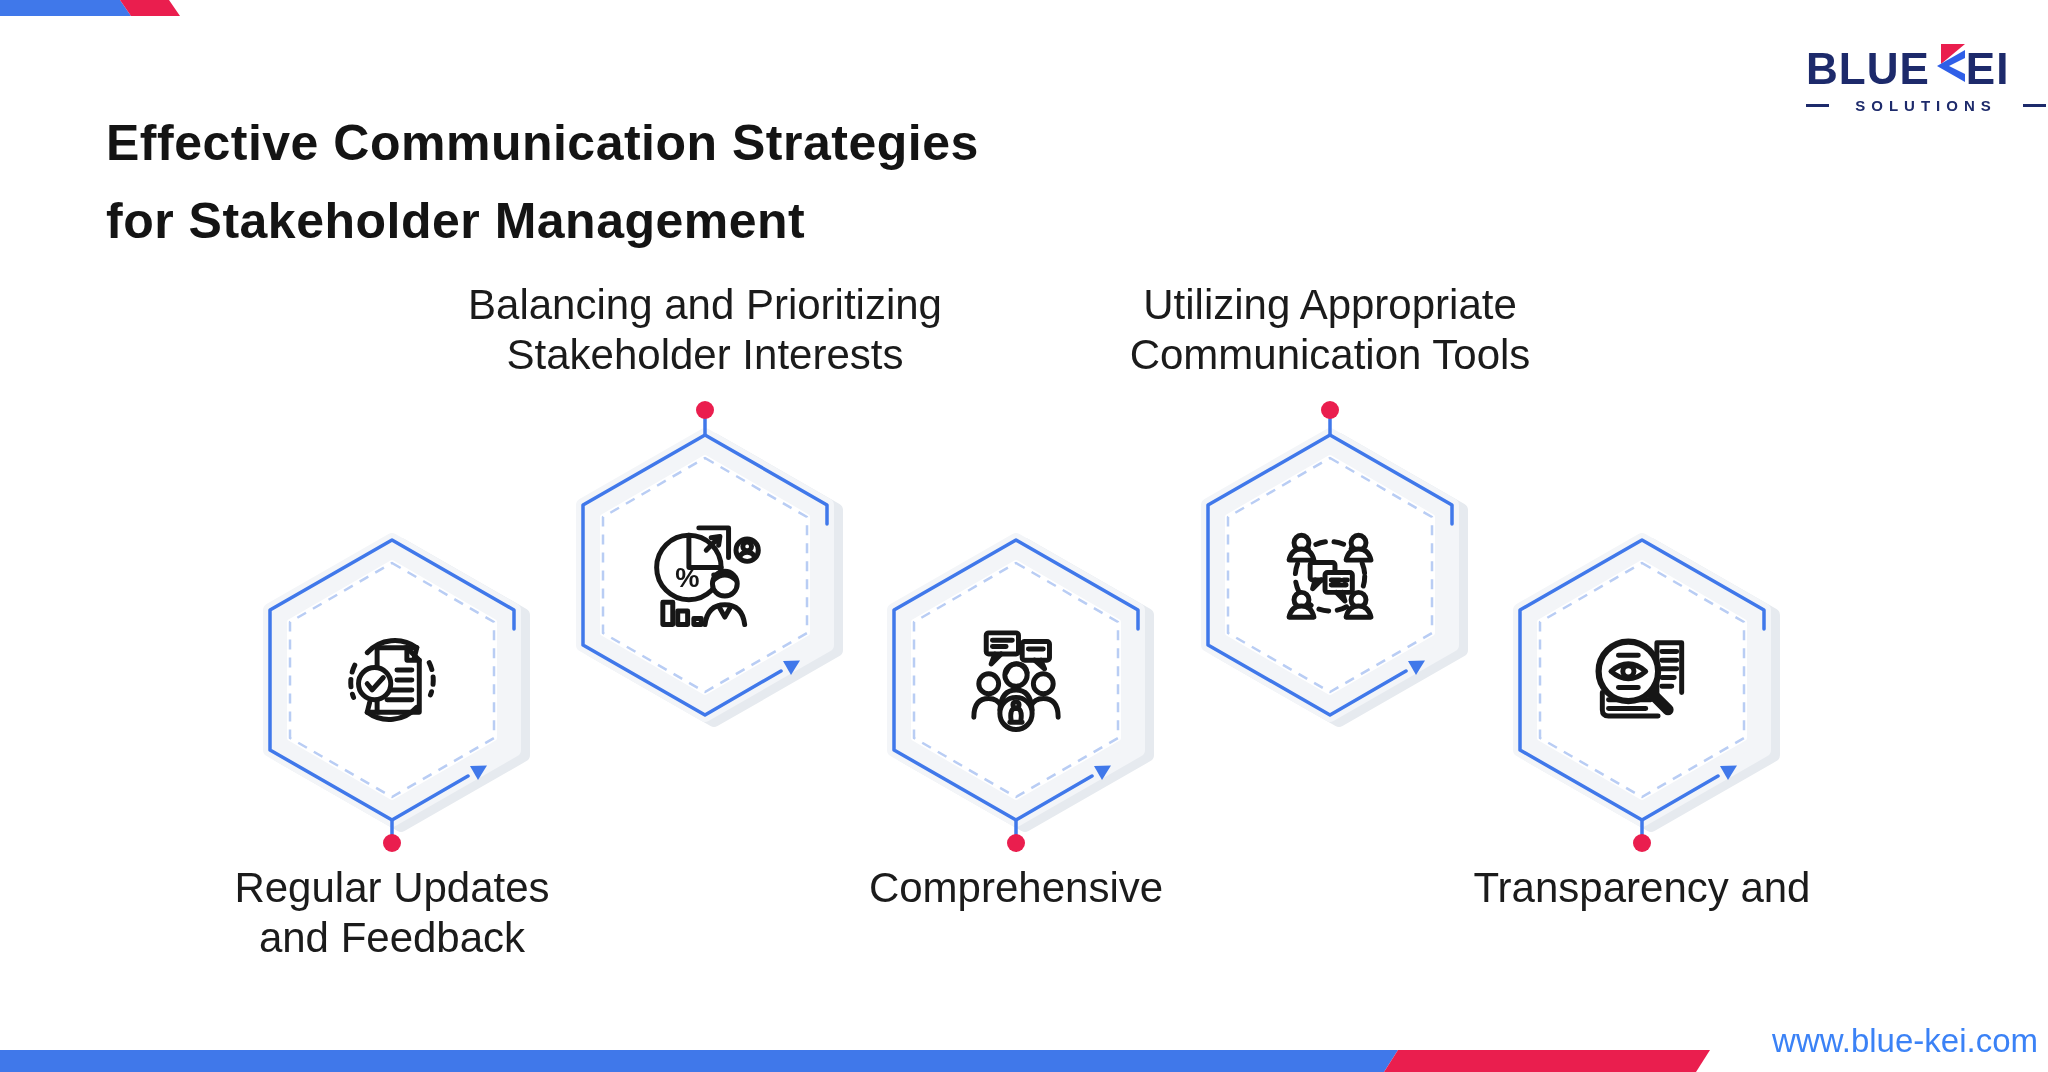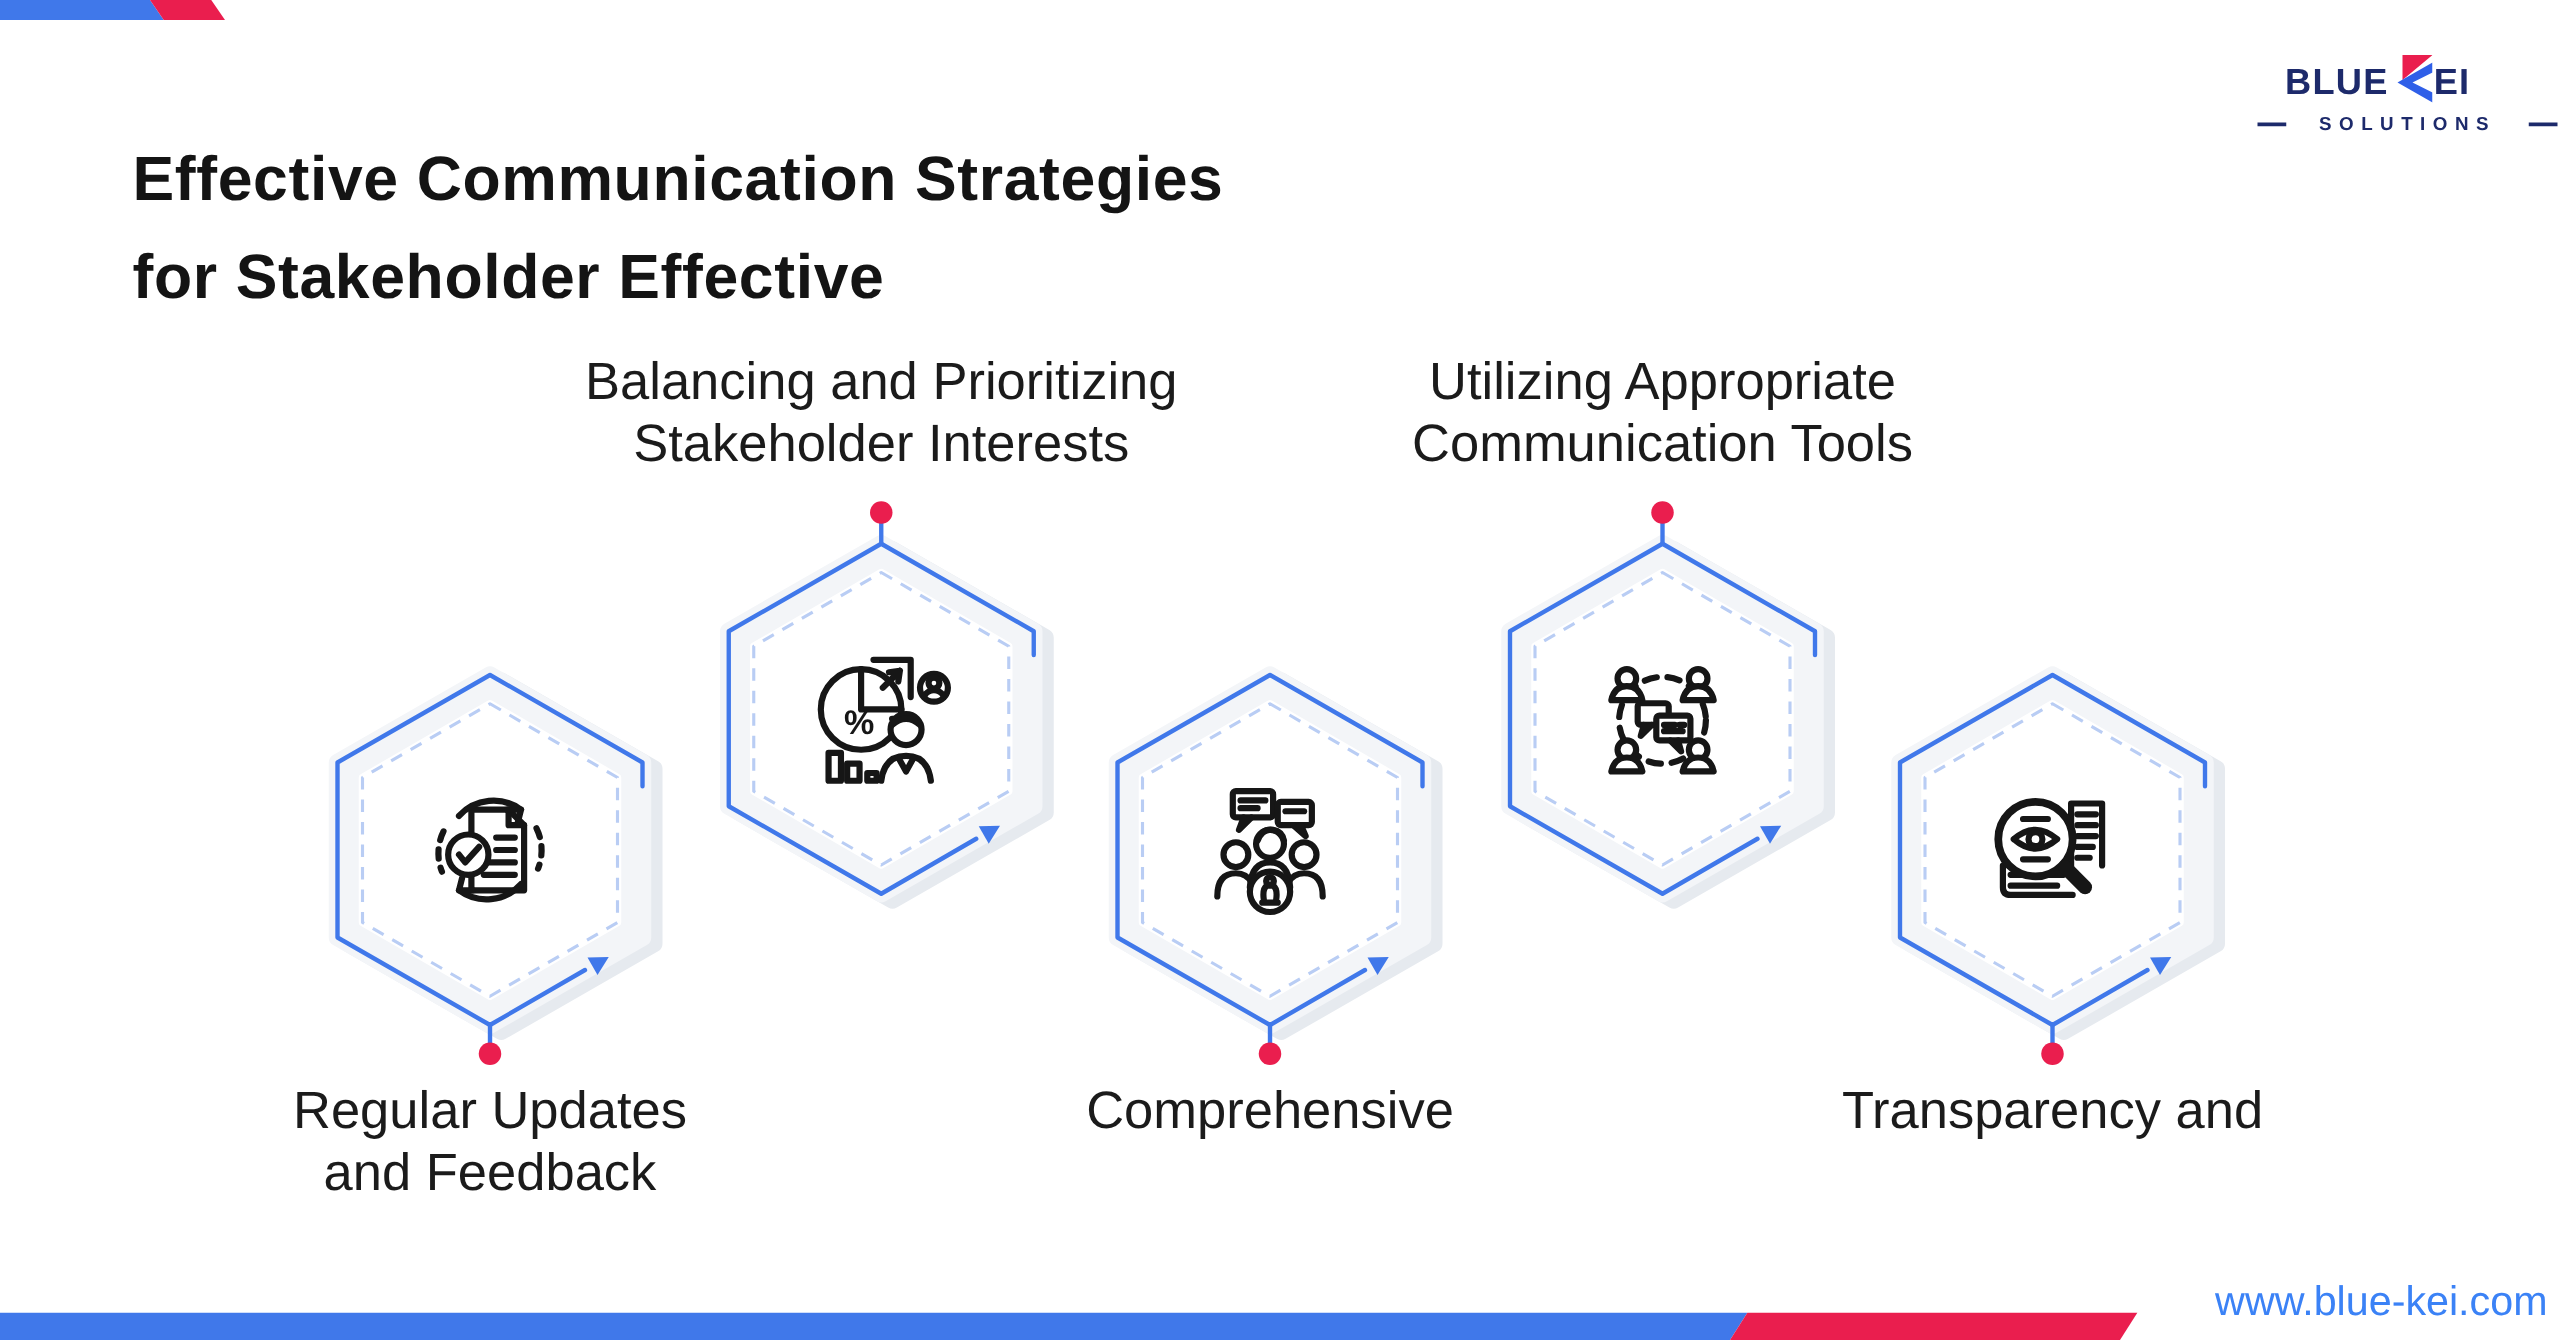--- a/index.html
+++ b/index.html
@@ -8,21 +8,21 @@
 
   .decor{position:absolute;pointer-events:none;}
   #decor-top-left{left:0;top:0;}
   #footer-bars{left:0;top:1050px;}
 
   .title{position:absolute;left:106px;top:70px;font-size:50px;line-height:78px;
          font-weight:700;color:#141414;letter-spacing:.5px;}
   .title span{display:block;}
 
   .logo{position:absolute;left:1806px;top:44px;width:240px;color:#1d2a6b;}
-  .logo-row{display:flex;align-items:center;font-weight:800;font-size:29px;letter-spacing:1px;margin-left:22px;}
+  .logo-row{display:flex;align-items:flex-start;font-weight:800;font-size:44px;letter-spacing:1px;}
   .logo-glyph{width:34px;height:44px;margin:0 1px;}
   .logo-sub{display:flex;align-items:center;gap:26px;margin-top:3px;justify-content:flex-end;}
   .logo-sub .dash{width:24px;height:3px;background:#1d2a6b;}
   .logo-sub .sub-text{font-size:15px;font-weight:700;letter-spacing:6px;}
 
   .website{position:absolute;right:10px;top:1022px;font-size:33px;color:#3b82f6;}
 
   .node{position:absolute;width:280px;height:430px;}
   .node .hex{position:absolute;left:0;top:0;}
   .node.above .conn-below{display:none;}
@@ -38,21 +38,21 @@
 </head>
 <body>
 
 <svg id="decor-top-left" class="decor" width="200" height="16" viewBox="0 0 200 16">
   <polygon points="0,0 120,0 131,16 0,16" fill="#4078ea"></polygon>
   <polygon points="120,0 169,0 180,16 131,16" fill="#ea1e4e"></polygon>
 </svg>
 
 <h1 class="title">
   <span>Effective Communication Strategies</span>
-  <span>for Stakeholder Effective</span>
+  <span>for Stakeholder Management</span>
 </h1>
 
 <div class="logo">
   <div class="logo-row">
     <span>BLUE</span>
     <svg class="logo-glyph" viewBox="0 0 34 44">
       <polygon points="10,0 34,0 10,20" fill="#ea1e4e"></polygon>
       <polygon points="34,6 6,22 34,38 34,30 18,22 34,14" fill="#2f5fe8"></polygon>
     </svg>
     <span>EI</span>

